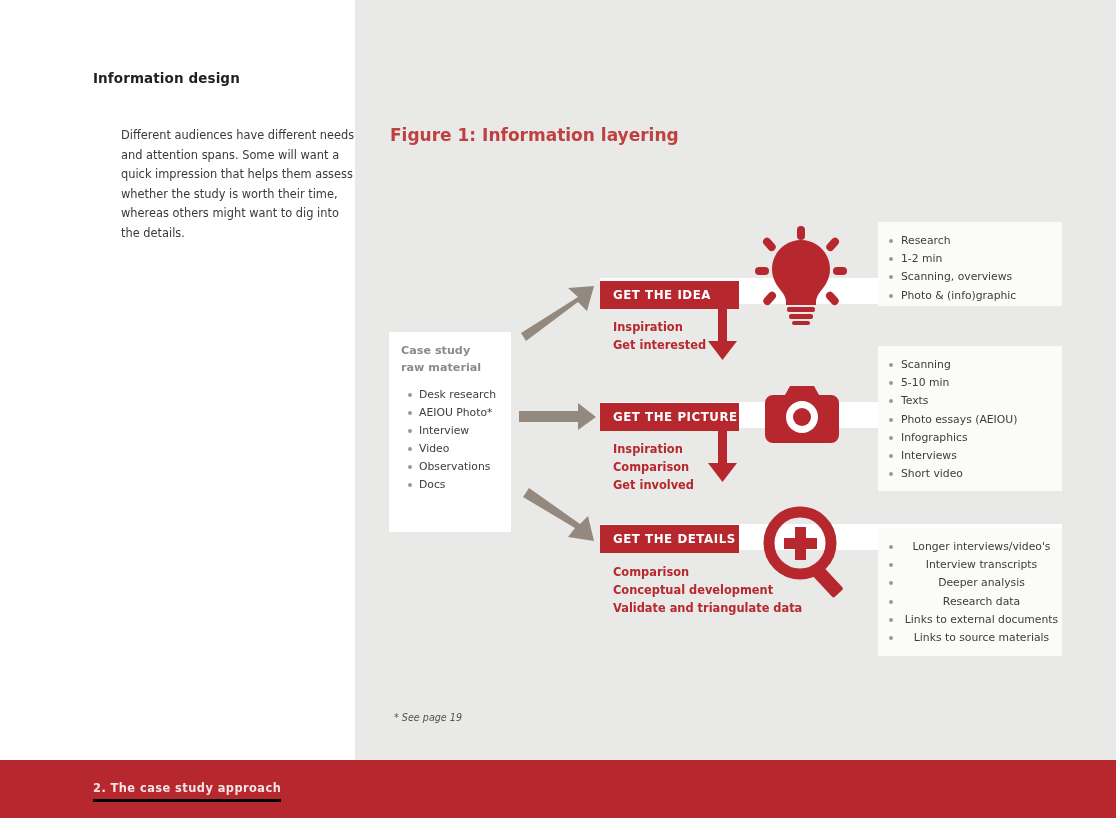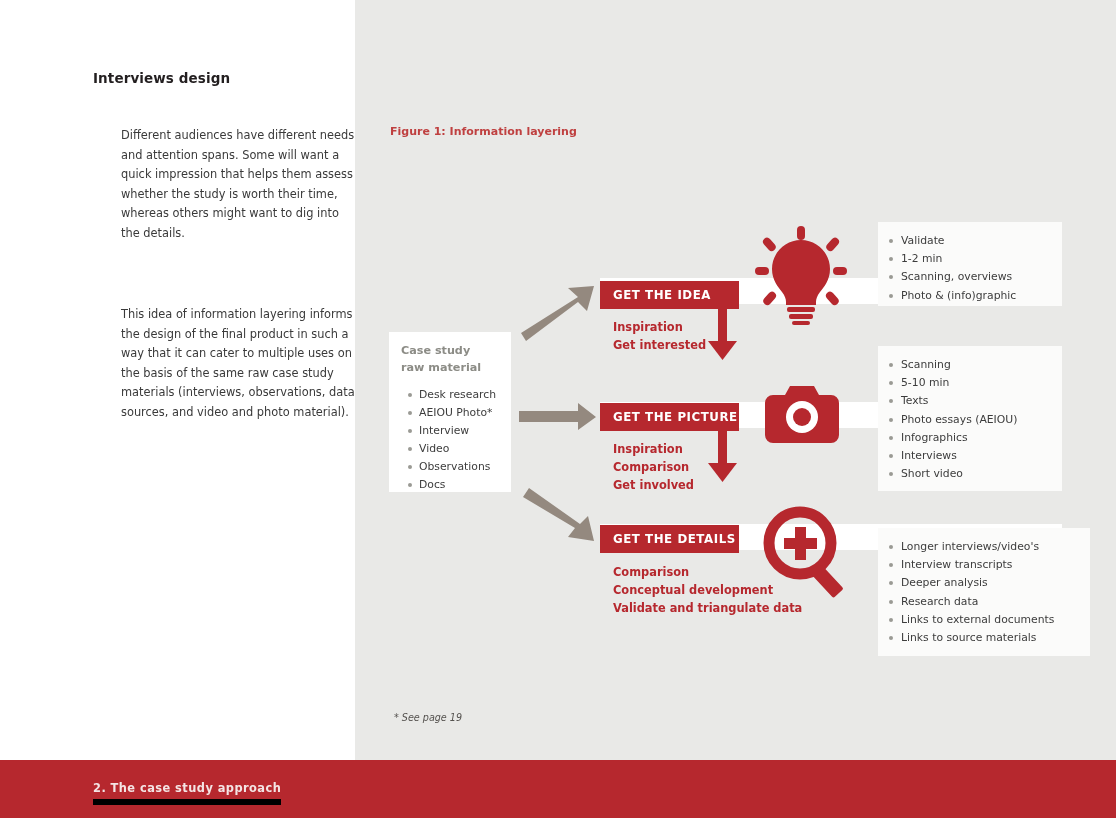--- a/index.html
+++ b/index.html
@@ -56,32 +56,32 @@
   }
   .body-copy.p1 { top: 126px; }
   .body-copy.p2 { top: 233px; }
   .body-copy.p3 { top: 305px; }
   .body-copy b { font-weight: bold; color: #231f20; }
 
   
   .figure-caption {
     position: absolute;
     left: 390px; top: 125px;
-    font-size: 11px;
+    font-size: 17px;
     font-weight: bold;
     color: #c0392b;
     color: #bf4040;
   }
 
   
   .casestudy-box {
     position: absolute;
     left: 389px; top: 332px;
     width: 122px;
-    height: 160px;
+    height: 200px;
     background: #ffffff;
     padding: 0;
   }
   .casestudy-head {
     position: absolute;
     left: 12px; top: 10px;
     font-size: 11.2px;
     font-weight: bold;
     line-height: 17px;
     color: #8c8c86;
@@ -151,21 +151,21 @@
   .kw-3 { left: 613px; top: 563px; }
 
   
   .outcome-panel {
     position: absolute;
     background: #fbfbfa;
     left: 878px;
   }
   .op-1 { top: 222px; width: 184px; height: 84px; }
   .op-2 { top: 346px; width: 184px; height: 145px; }
-  .op-3 { top: 528px; width: 212px; height: 128px; }
+  .op-3 { top: 528px; width: 184px; height: 128px; text-align: center; }
   .outcome-list {
     margin: 0;
     padding: 10px 0 0 6px;
     list-style: none;
   }
   .outcome-list li {
     position: relative;
     font-size: 10.8px;
     line-height: 18.2px;
     color: #3c3c3c;
@@ -197,41 +197,40 @@
     height: 58px;
     background: #b6282e;
   }
   .footer-label {
     position: absolute;
     left: 93px; top: 781px;
     font-size: 11.4px;
     font-weight: bold;
     letter-spacing: .45px;
     color: #f4e4e4;
-    border-bottom: 6px solid #000000;
+    border-bottom: 3px solid #000000;
     padding-bottom: 4px;
   }
 
   
   .overlay {
     position: absolute;
     left: 0; top: 0;
     width: 1116px; height: 818px;
     pointer-events: none;
   }
 </style>
 </head>
 <body>
 
 <div id="page">
 
   <div class="left-panel">
-    <div class="page-title">Interviews design</div>
+    <div class="page-title">Information design</div>
     <div class="body-copy p1">Different audiences have different needs and attention spans. Some will want a quick impression that helps them assess whether the study is worth their time, whereas others might want to dig into the details.</div>
-    <div class="body-copy p3">This idea of information layering informs the design of the final product in such a way that it can cater to multiple uses on the basis of the same raw case study materials (interviews, observations, data sources, and video and photo material).</div>
   </div>
 
   <div class="right-panel"></div>
 
   <div class="figure-caption">Figure 1: Information layering</div>
 
   <div class="band band-1"></div>
   <div class="band band-2"></div>
   <div class="band band-3"></div>
 
@@ -258,21 +257,21 @@
 Get interested</div>
   <div class="keywords kw-2">Inspiration
 Comparison
 Get involved</div>
   <div class="keywords kw-3">Comparison
 Conceptual development
 Validate and triangulate data</div>
 
   <div class="outcome-panel op-1">
     <ul class="outcome-list">
-      <li>Validate</li>
+      <li>Research</li>
       <li>1-2 min</li>
       <li>Scanning, overviews</li>
       <li>Photo &amp; (info)graphic</li>
     </ul>
   </div>
 
   <div class="outcome-panel op-2">
     <ul class="outcome-list">
       <li>Scanning</li>
       <li>5-10 min</li>

